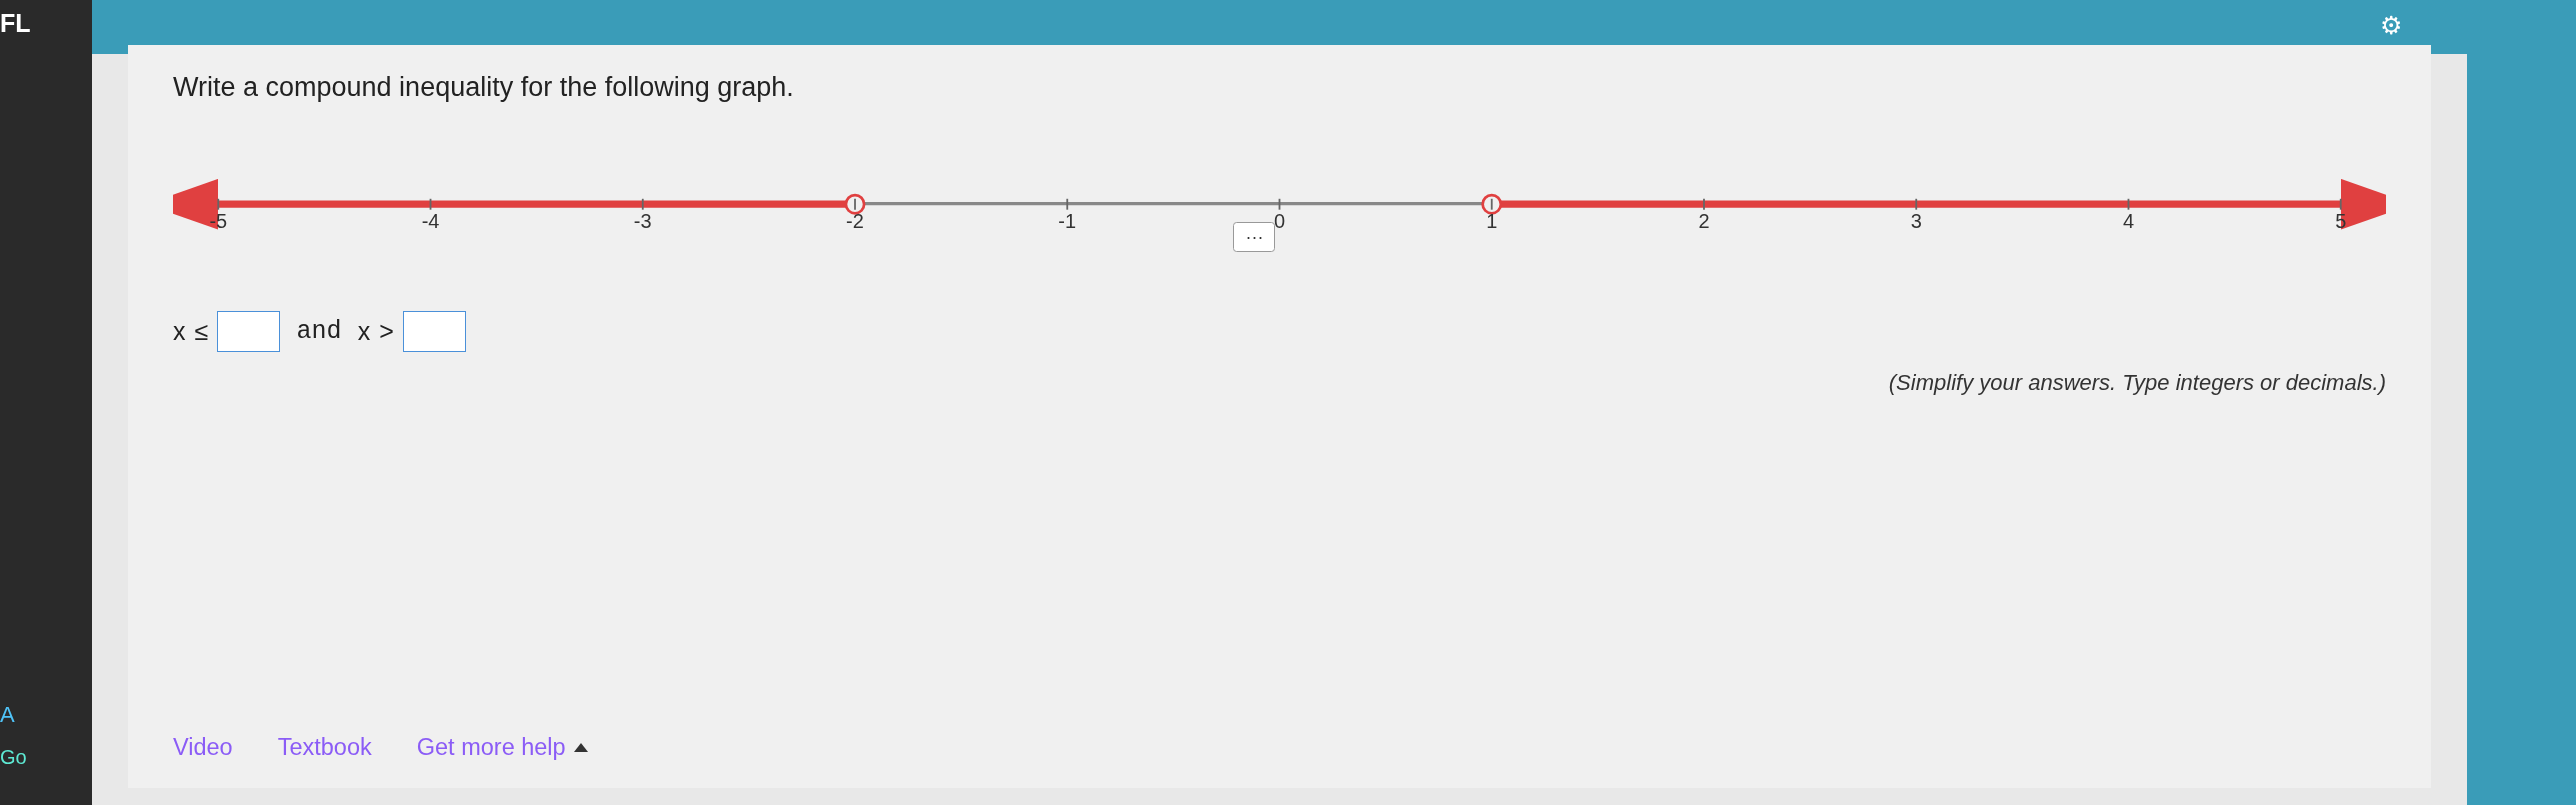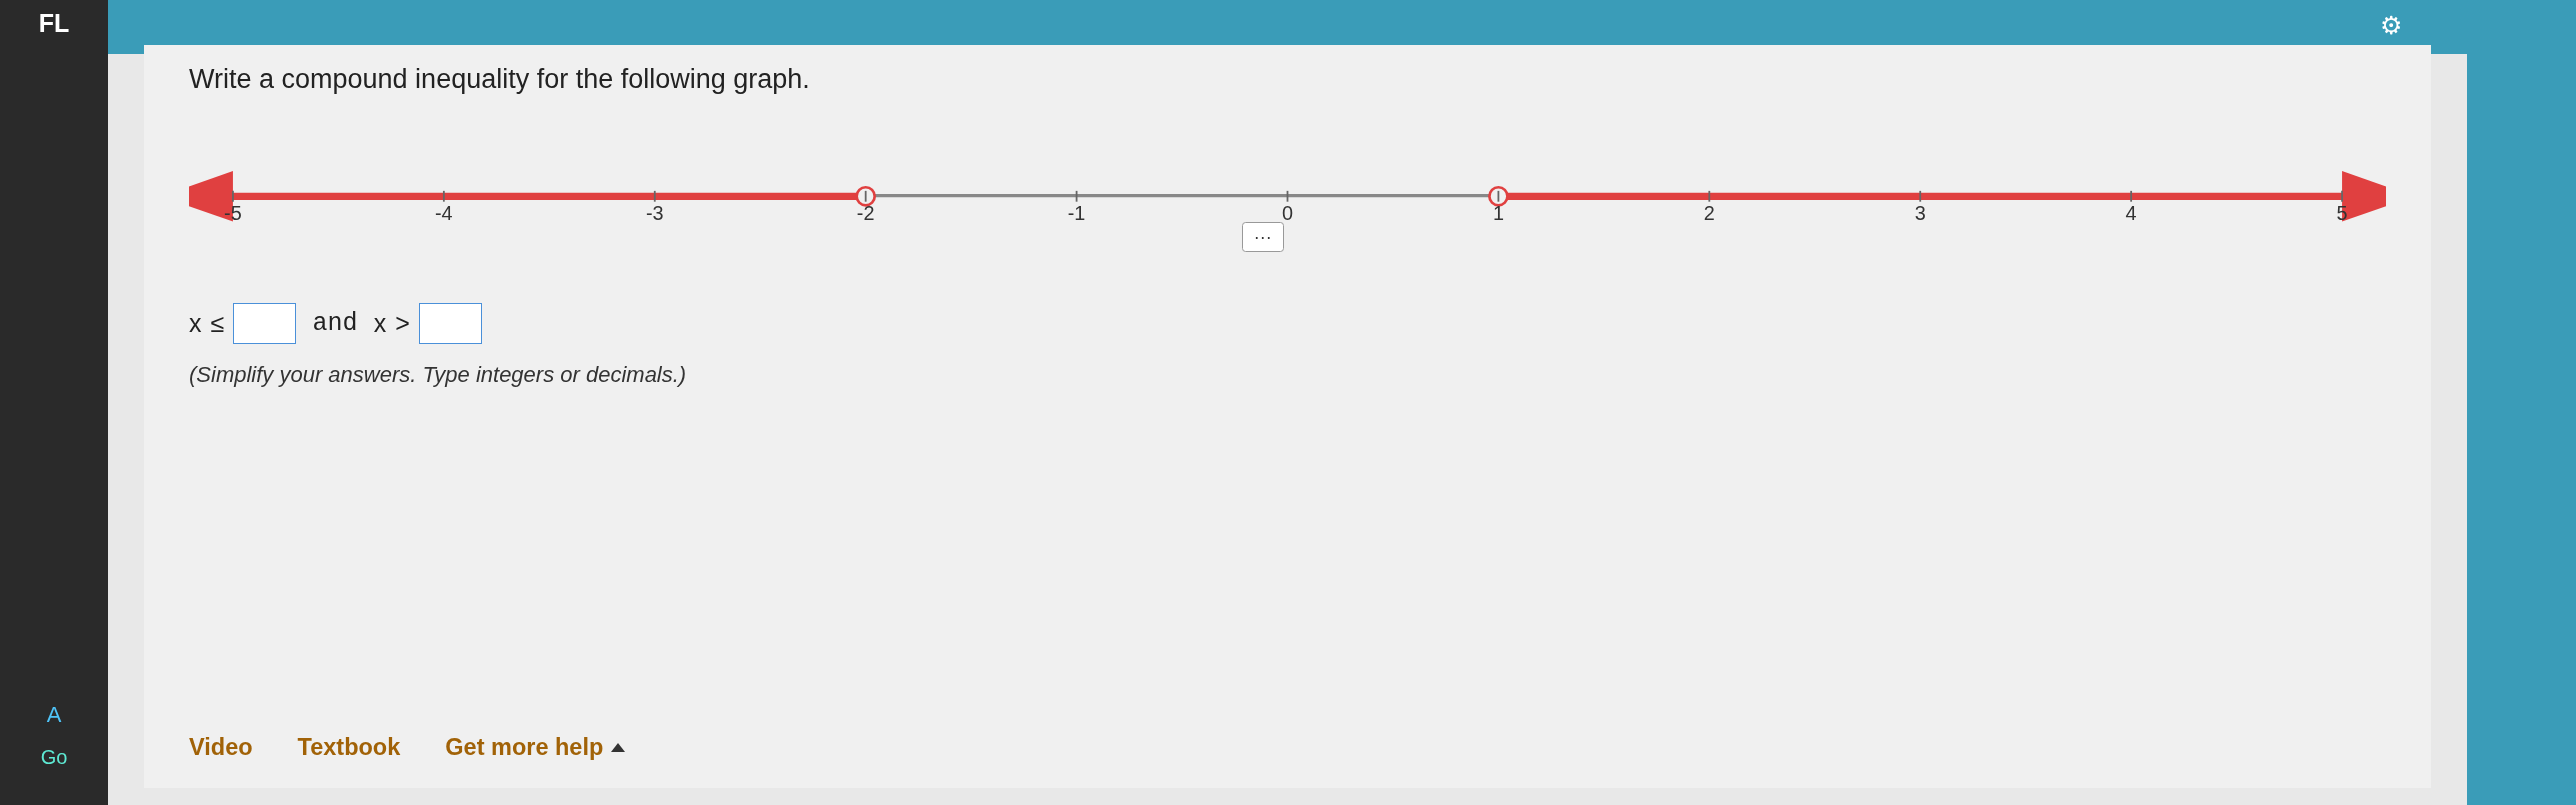--- a/index.html
+++ b/index.html
@@ -7,26 +7,25 @@
     body {
       width: 2576px;
       height: 805px;
       background: #4a9db5;
       font-family: Arial, sans-serif;
       overflow: hidden;
       display: flex;
     }
 
     .left-sidebar {
-      width: 108px;
+      width: 92px;
       height: 100%;
       background: #2a2a2a;
       display: flex;
       flex-direction: column;
-      align-items: center;
       padding-top: 9px;
     }
 
     .sidebar-label {
       color: white;
       font-size: 25px;
       font-weight: bold;
       margin-bottom: 18px;
     }
 
@@ -62,21 +61,21 @@
       color: white;
       font-size: 25px;
       cursor: pointer;
     }
 
     .question-area {
       position: relative;
       margin-top: 18px;
       background: #f0f0f0;
       min-height: 743px;
-      padding: 19px 45px;
+      padding: 27px 45px;
     }
 
     .question-title {
       font-size: 27px;
       color: #222;
       margin-bottom: 54px;
       font-weight: normal;
     }
 
     
@@ -125,20 +124,21 @@
       color: #222;
       margin: 0 7.2px;
       font-family: Liberation Mono, monospace;
     }
 
     .simplify-note {
       font-size: 22px;
       color: #333;
       font-style: italic;
       margin-bottom: 36px;
+      text-align: right;
     }
 
     
     .dots-button {
       position: absolute;
       top: 177px;
       left: 48%;
       background: white;
       border: 0.9px solid #999;
       border-radius: 3.6px;
@@ -152,23 +152,23 @@
     .bottom-links {
       position: absolute;
       bottom: 27px;
       left: 45px;
       display: flex;
       gap: 45px;
     }
 
     .bottom-link {
       font-size: 23.5px;
-      color: #a16207;
+      color: #8b5cf6;
       cursor: pointer;
-      font-weight: 700;
+      font-weight: 400;
     }
 
     .get-more-help {
       display: flex;
       align-items: center;
       gap: 8px;
     }
 
     .chevron-up {
       display: inline-block;

